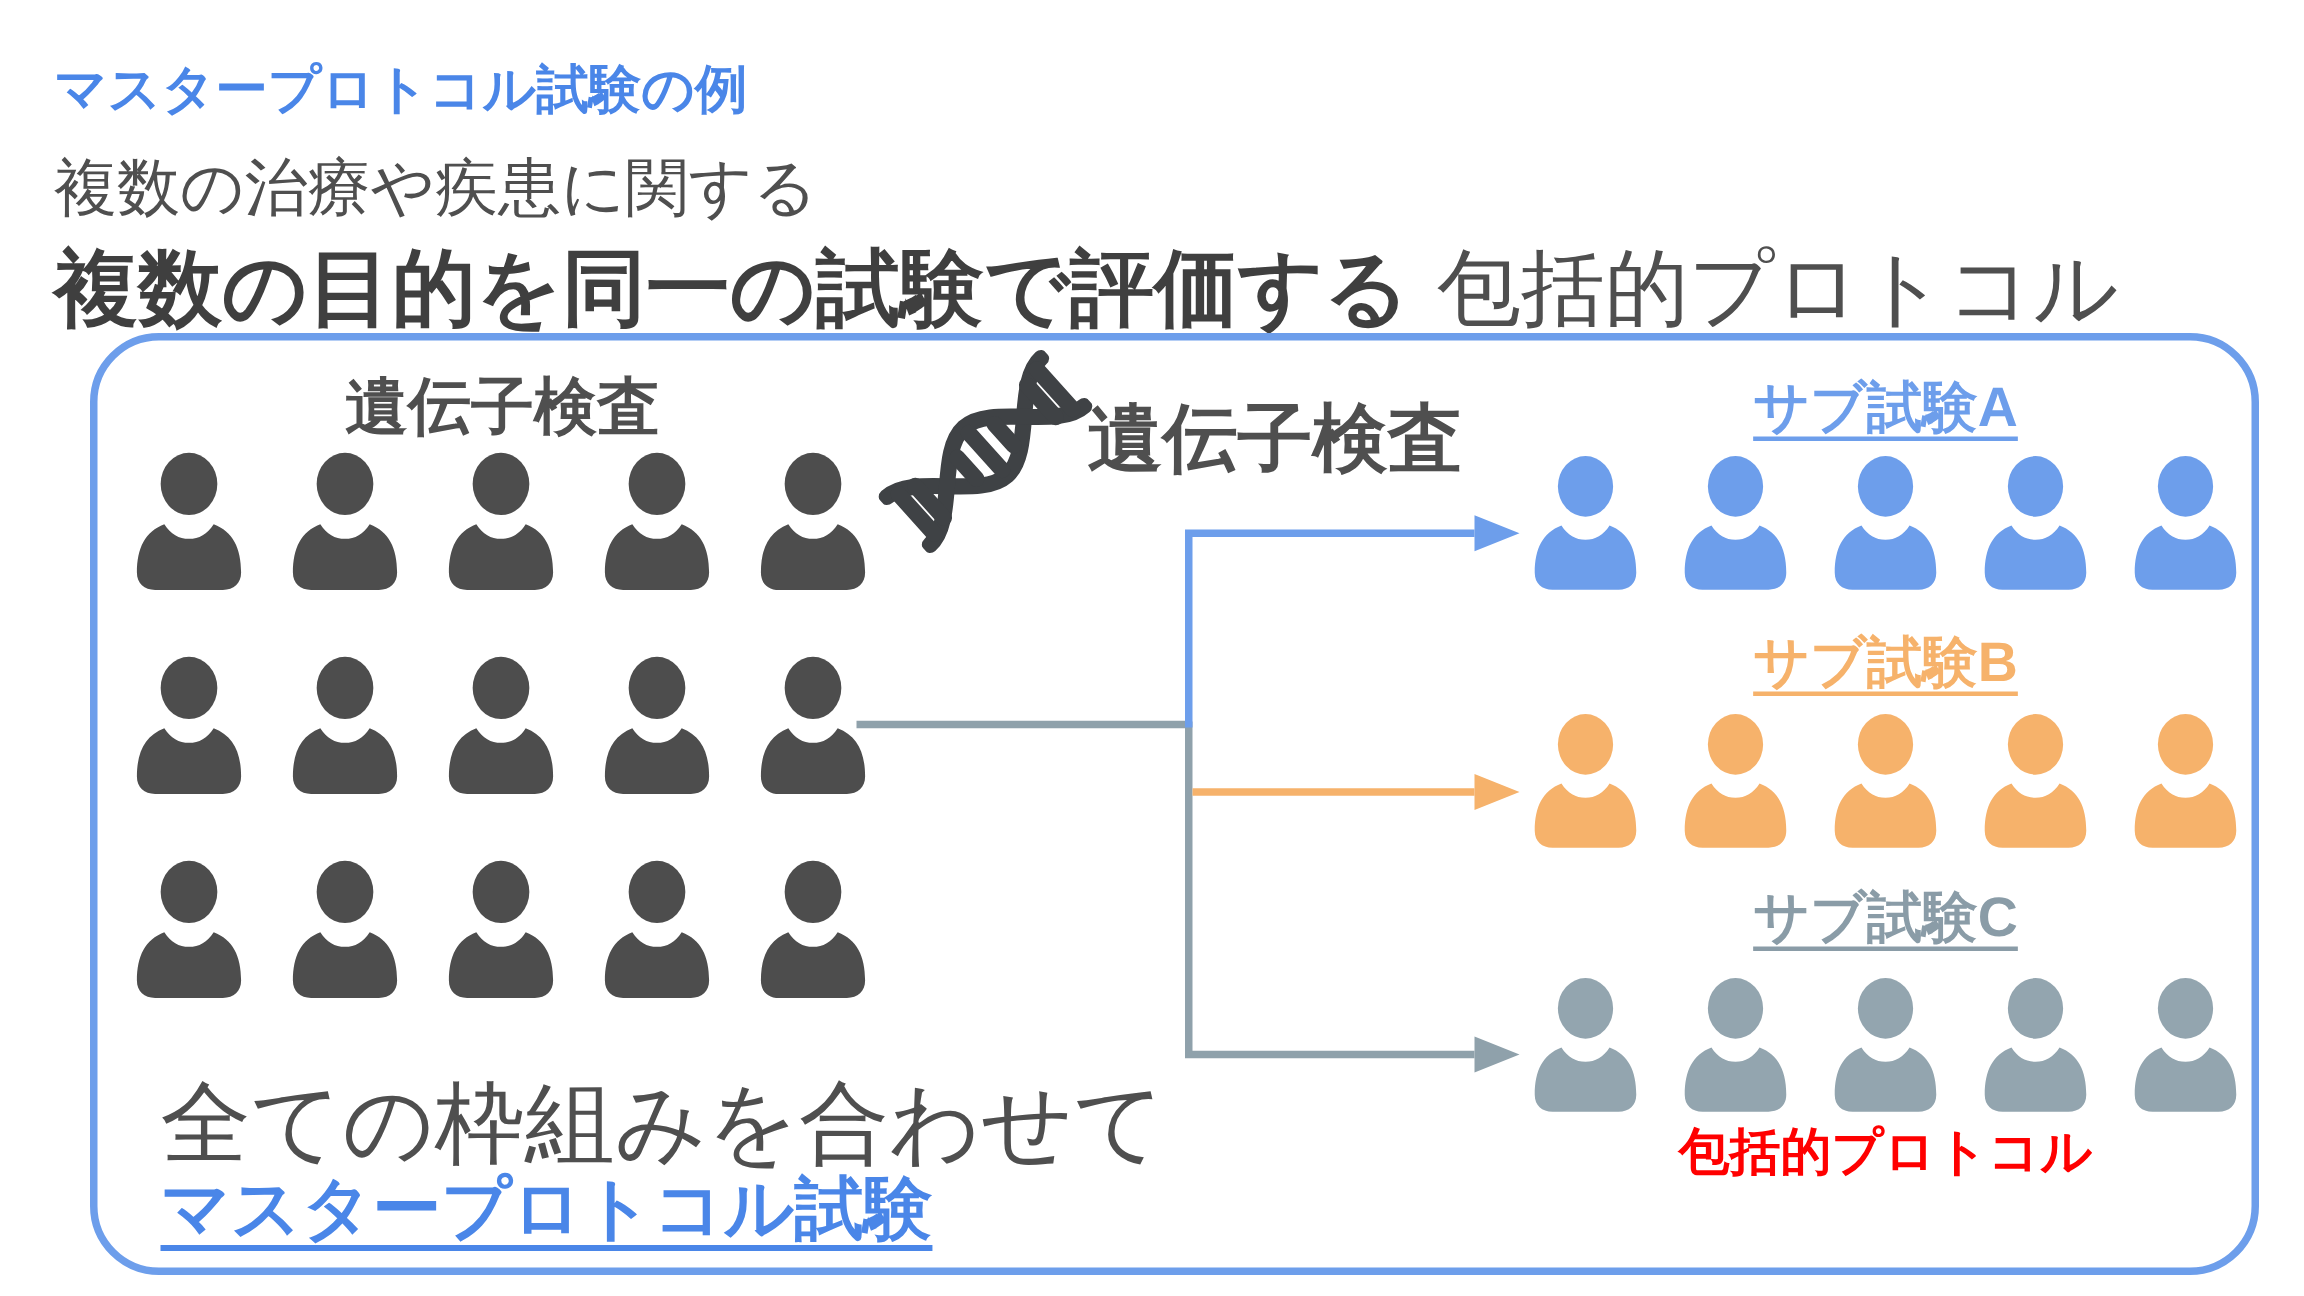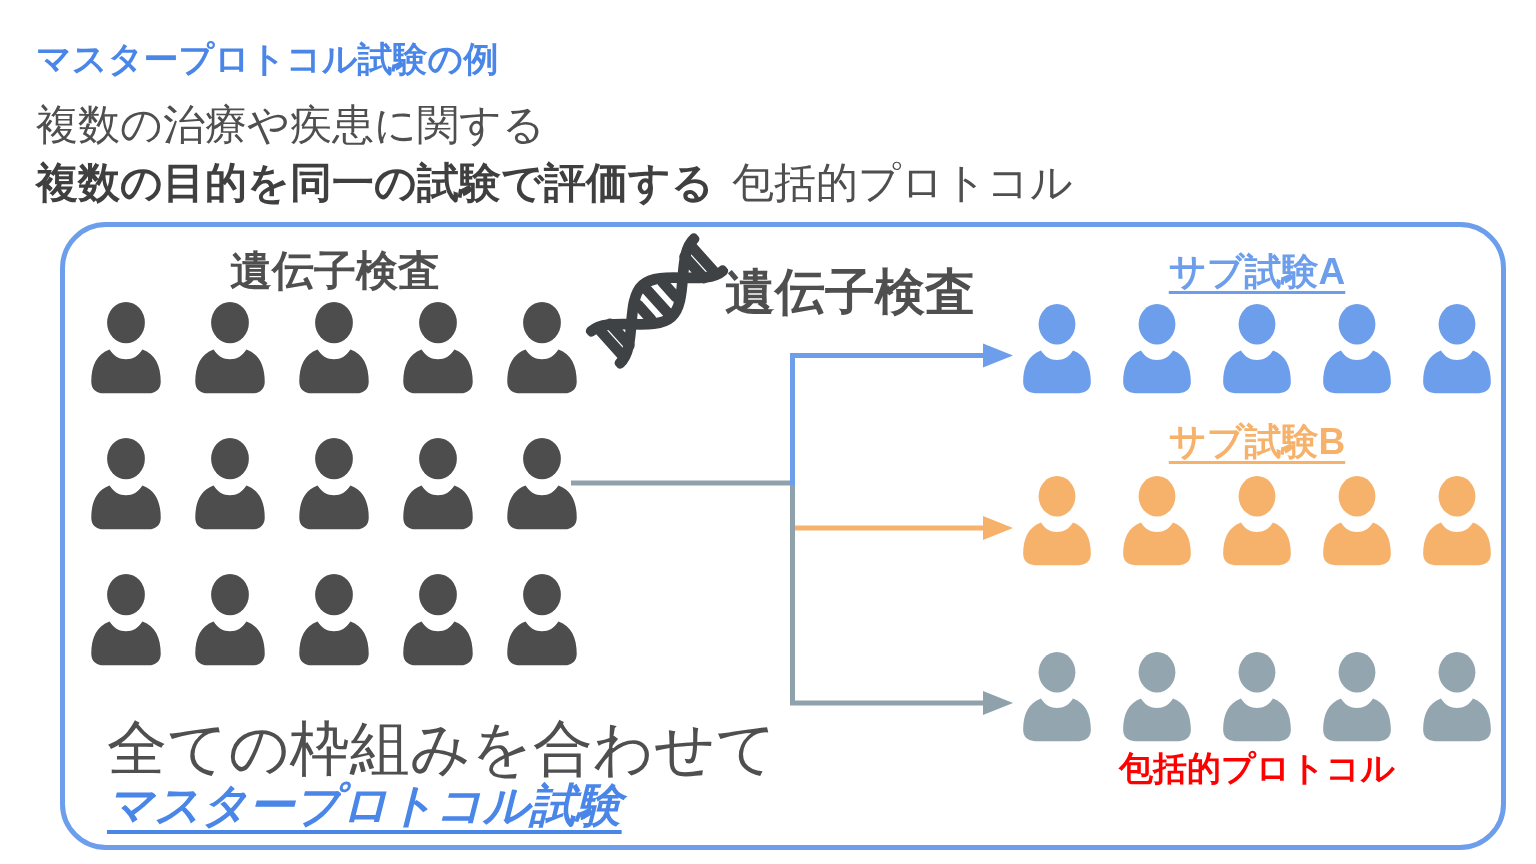--- a/index.html
+++ b/index.html
@@ -8,21 +8,21 @@
     position: relative;
     background: #ffffff;
     font-family: "Liberation Sans", "DejaVu Sans", sans-serif;
     color: #4f4f4f;
   }
 
   
   .hdr-line { position: absolute; left: 36px; white-space: nowrap; }
   .hdr-title   { top: 36px;  font-size: 35px; font-weight: bold; color: var(--accent-blue); }
   .hdr-line2   { top: 97px;  font-size: 42px; color: var(--text-dark); }
-  .hdr-line3   { top: 155px; font-size: 42px; color: var(--text-dark); }
+  .hdr-line3   { top: 155px; font-size: 56px; color: var(--text-dark); }
   .hdr-line3 .bold { font-weight: bold; color: #3f3f3f; }
   .hdr-line3 .reg  { margin-left: 18px; }
 
   
   .master-box {
     position: absolute; left: 60px; top: 222px;
     width: 1446px; height: 628px;
     border: 5px solid var(--box-border);
     border-radius: 46px;
     background: #ffffff;
@@ -66,21 +66,21 @@
   
   .note {
     left: 952px; top: 522px; width: 480px; text-align: center;
     font-size: 34px; font-weight: bold; color: var(--note-red); line-height: 1.15;
   }
 
   
   .footer1 { left: 42px; top: 482px; font-size: 60px; color: var(--text-dark); white-space: nowrap; }
   .footer2 { left: 42px; top: 548px; font-size: 46px; font-weight: bold; color: var(--accent-blue);
              text-decoration: underline; text-underline-offset: 9px; text-decoration-thickness: 4px;
-             white-space: nowrap; padding-right: 30px; font-style: italic; }
+             white-space: nowrap; padding-right: 30px; }
 
   .person-icon { display: block; }
 </style>
 </head>
 <body>
 
 <div class="hdr-line hdr-title">マスタープロトコル試験の例</div>
 <div class="hdr-line hdr-line2">複数の治療や疾患に関する</div>
 <div class="hdr-line hdr-line3"><span class="bold">複数の目的を同一の試験で評価する</span><span class="reg">包括的プロトコル</span></div>
 
@@ -216,20 +216,21 @@
       <svg class="person-icon" viewBox="0 0 64 78" fill="currentColor">
         <ellipse cx="32" cy="19" rx="15.5" ry="17"></ellipse>
         <path d="M18.5 41C22 46.5 26.5 49 32 49C37.5 49 42 46.5 45.5 41C56 45 60.5 54 60.5 67.5C60.5 73.5 56.5 77 50.5 77L13.5 77C7.5 77 3.5 73.5 3.5 67.5C3.5 54 8 45 18.5 41Z"></path>
       </svg>
       <svg class="person-icon" viewBox="0 0 64 78" fill="currentColor">
         <ellipse cx="32" cy="19" rx="15.5" ry="17"></ellipse>
         <path d="M18.5 41C22 46.5 26.5 49 32 49C37.5 49 42 46.5 45.5 41C56 45 60.5 54 60.5 67.5C60.5 73.5 56.5 77 50.5 77L13.5 77C7.5 77 3.5 73.5 3.5 67.5C3.5 54 8 45 18.5 41Z"></path>
       </svg>
     </div>
 
+  <div class="sub-label sub-label-c">サブ試験C</div>
   <div class="sub-row sub-row-c" style="color: var(--person-gray);">
       <svg class="person-icon" viewBox="0 0 64 78" fill="currentColor">
         <ellipse cx="32" cy="19" rx="15.5" ry="17"></ellipse>
         <path d="M18.5 41C22 46.5 26.5 49 32 49C37.5 49 42 46.5 45.5 41C56 45 60.5 54 60.5 67.5C60.5 73.5 56.5 77 50.5 77L13.5 77C7.5 77 3.5 73.5 3.5 67.5C3.5 54 8 45 18.5 41Z"></path>
       </svg>
       <svg class="person-icon" viewBox="0 0 64 78" fill="currentColor">
         <ellipse cx="32" cy="19" rx="15.5" ry="17"></ellipse>
         <path d="M18.5 41C22 46.5 26.5 49 32 49C37.5 49 42 46.5 45.5 41C56 45 60.5 54 60.5 67.5C60.5 73.5 56.5 77 50.5 77L13.5 77C7.5 77 3.5 73.5 3.5 67.5C3.5 54 8 45 18.5 41Z"></path>
       </svg>
       <svg class="person-icon" viewBox="0 0 64 78" fill="currentColor">

